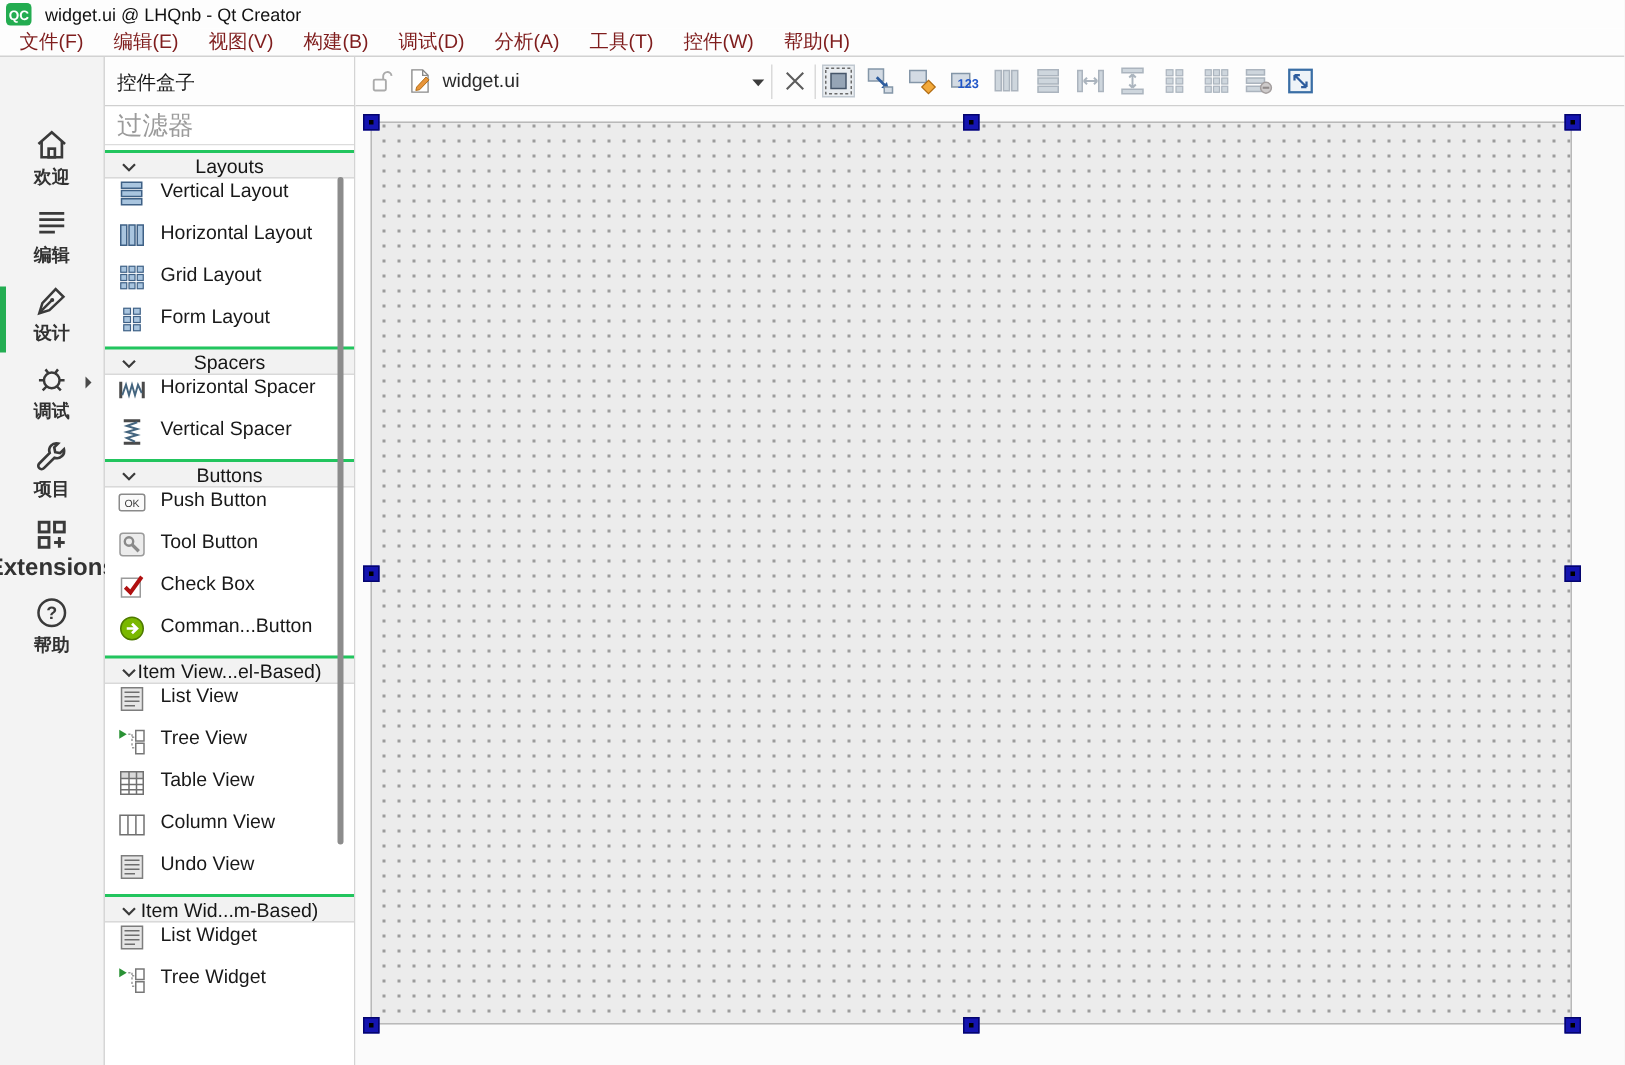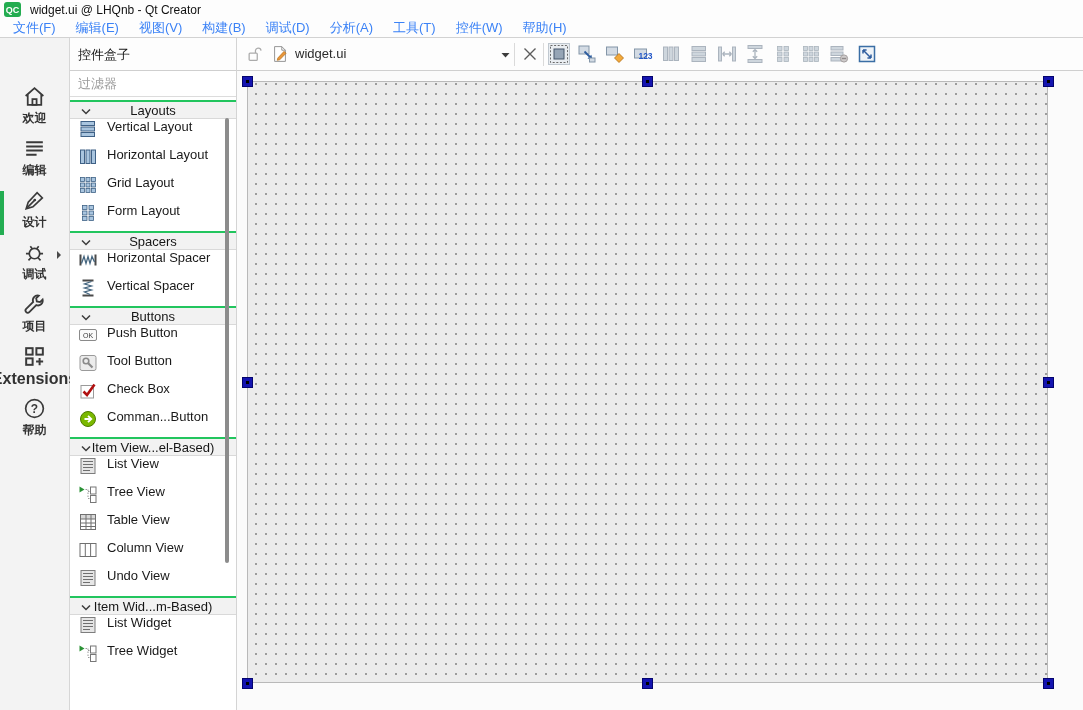--- a/index.html
+++ b/index.html
@@ -16,21 +16,21 @@
     background:#fdfdfd; display:flex; align-items:center; }
   #qc-logo { width:17px; height:15px; margin-left:4px; background:#23ac50;
     border-radius:3px; color:#fff; font-size:9px; font-weight:bold;
     display:flex; align-items:center; justify-content:center; }
   #window-title { margin-left:9px; font-size:12px; color:#111; }
 
   
   #menubar { position:absolute; left:0; top:19px; width:1083px; height:19px;
     background:#fdfdfd; border-bottom:1px solid #d2d2d2;
     display:flex; align-items:center; padding-left:3px; }
-  .menu-item { font-size:13px; color:#3b82f6; padding:0 10px; line-height:18px; cursor:default; }
+  .menu-item { font-size:13px; color:#7f1d1d; padding:0 10px; line-height:18px; cursor:default; }
 
   
   #modebar { position:absolute; left:0; top:38px; width:70px; height:672px;
     background:#f3f3f3; border-right:1px solid #d6d6d6; padding-top:46px; }
   .mode-item { position:relative; width:69px; height:52px; display:flex;
     flex-direction:column; align-items:center; justify-content:flex-start; cursor:default; }
   .mode-item .m-icon { width:25px; height:25px; color:#3c3c3c; }
   .mode-item .m-label { margin-top:1px; font-size:12px; font-weight:600; color:#323232; }
   .mode-item.small-label .m-label { font-size:16px; }
   .mode-item.active::before { content:""; position:absolute; left:0; top:3px;
@@ -38,21 +38,21 @@
   .mode-flyout { position:absolute; right:7px; top:10px; width:6px; height:10px; }
 
   
   #widgetbox { position:absolute; left:70px; top:38px; width:167px; height:672px;
     background:#ffffff; border-right:1px solid #d4d4d4; }
   #wb-header { height:33px; line-height:33px; padding-left:8px; font-size:13px;
     color:#161616; background:#fdfdfd; border-bottom:1px solid #cfcfcf; }
   #wb-filter-row { height:26px; border-bottom:1px solid #dcdcdc; background:#fff;
     display:flex; align-items:center; }
   #wb-filter { border:none; outline:none; width:100%; height:100%; padding-left:8px;
-    font-size:13px; font-family:inherit; color:#0369a1; background:transparent; }
+    font-size:17px; font-family:inherit; color:#0369a1; background:transparent; }
   #wb-filter::placeholder { color:#9b9b9b; }
   #wb-list { position:relative; height:612px; overflow:hidden; padding-top:3px; background:#fff; }
   .wb-category { position:relative; height:19px; background:#f2f2f2;
     border-top:2px solid #22c55e; border-bottom:1px solid #d9d9d9;
     display:flex; align-items:center; justify-content:center; cursor:default; }
   .wb-category .chev { position:absolute; left:11px; top:6px; width:10px; height:7px; }
   .wb-cat-label { font-size:13px; color:#161616; }
   .wb-item { height:28px; display:flex; padding-left:8px; cursor:default; }
   .wb-icon { width:20px; height:20px; flex:0 0 20px; }
   .wb-label { margin-left:9px; font-size:13px; color:#191919; white-space:nowrap; }

